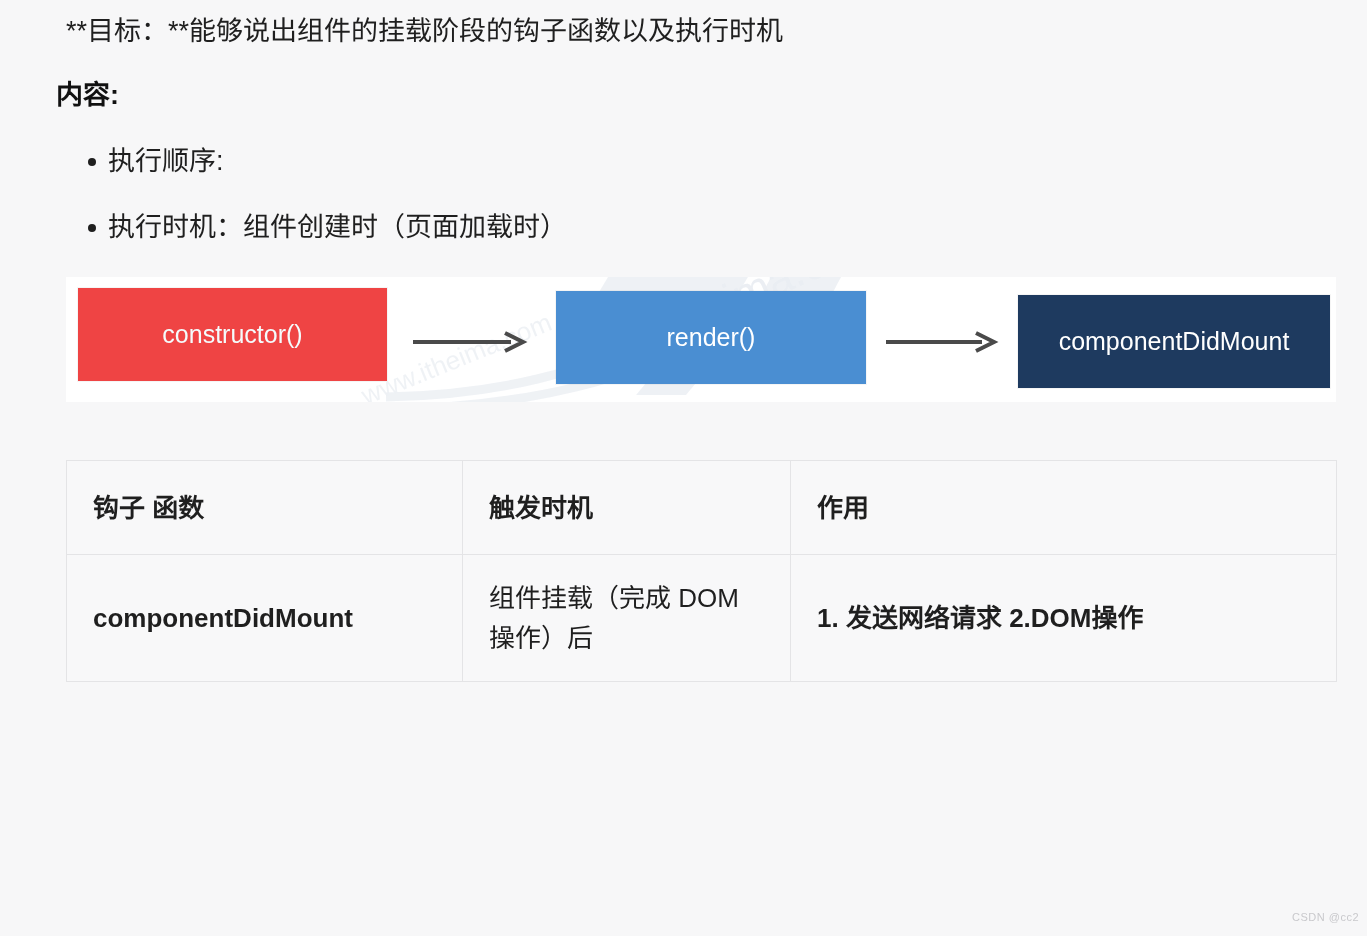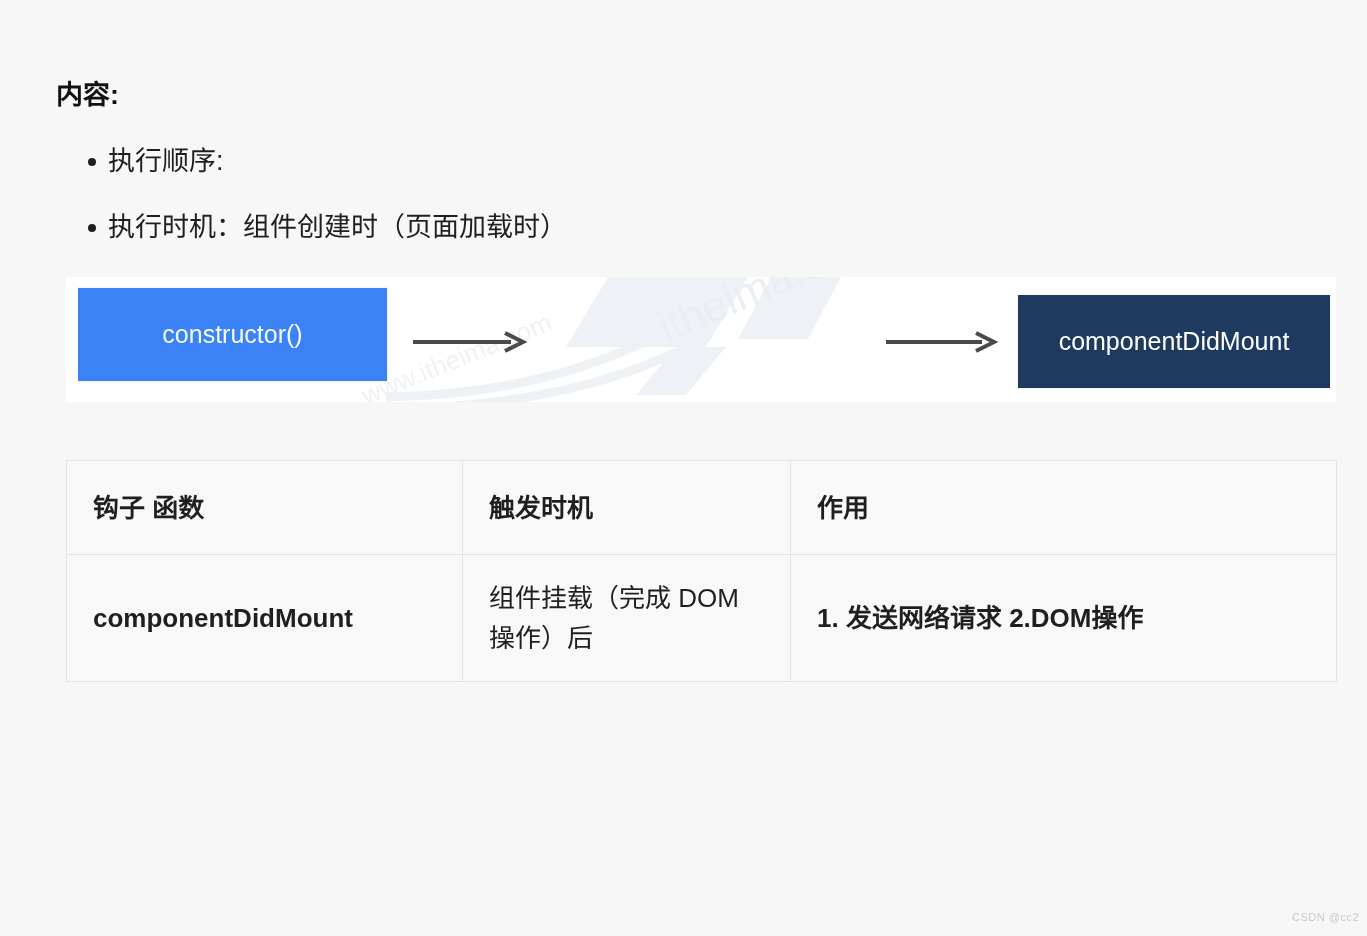--- a/index.html
+++ b/index.html
@@ -111,21 +111,21 @@
     color: #ffffff;
     font-size: 25px;
     font-family: "Liberation Sans", "DejaVu Sans", sans-serif;
     box-shadow: 0 0 0 1px rgba(0,0,0,0.04);
   }
   .flow-box.b0 {
     position: absolute;
     left: 12px;
     top: 11px;
     width: 309px;
-    background: #3b82f6;
+    background: #ef4444;
     color: #f4fbfc;
   }
   .flow-box.b1 {
     position: absolute;
     left: 490px;
     top: 14px;
     width: 310px;
     background: #4a8ed2;
   }
   .flow-box.b2 {
@@ -188,20 +188,21 @@
     color: #c9c9cc;
     letter-spacing: 0.5px;
     font-family: "Liberation Sans", "DejaVu Sans", sans-serif;
   }
 </style>
 </head>
 <body>
 
 <div class="page">
 
+  <div class="goal-line">**目标：**能够说出组件的挂载阶段的钩子函数以及执行时机</div>
 
   <div class="content-heading">内容:</div>
 
   <ul class="bullets">
     <li class="bullet-item">
       <span class="dot"></span>
       <span>执行顺序:</span>
     </li>
     <li class="bullet-item">
       <span class="dot"></span>
@@ -229,20 +230,23 @@
 
       <div class="flow-box b0">
         <span>constructor()</span>
       </div>
 
       <svg class="flow-arrow a0" viewBox="0 0 122 22">
         <line x1="2" y1="11" x2="100" y2="11" stroke="#4a4a4a" stroke-width="4"></line>
         <polyline points="94,2 112,11 94,20" fill="none" stroke="#4a4a4a" stroke-width="4" stroke-linejoin="miter"></polyline>
       </svg>
 
+      <div class="flow-box b1">
+        <span>render()</span>
+      </div>
 
       <svg class="flow-arrow a1" viewBox="0 0 120 22">
         <line x1="2" y1="11" x2="98" y2="11" stroke="#4a4a4a" stroke-width="4"></line>
         <polyline points="92,2 110,11 92,20" fill="none" stroke="#4a4a4a" stroke-width="4" stroke-linejoin="miter"></polyline>
       </svg>
 
       <div class="flow-box b2">
         <span>componentDidMount</span>
       </div>
 

